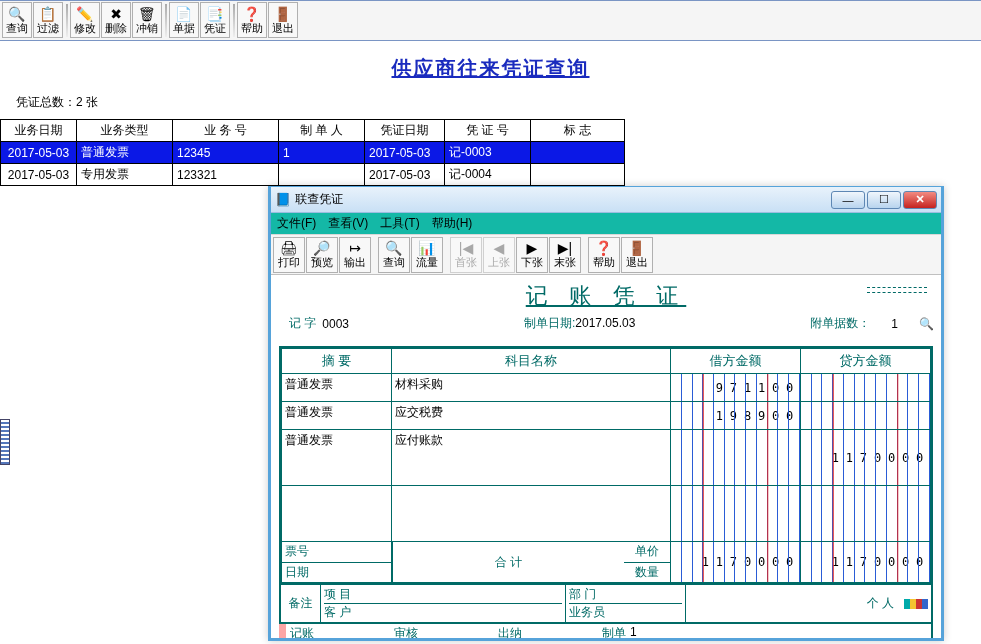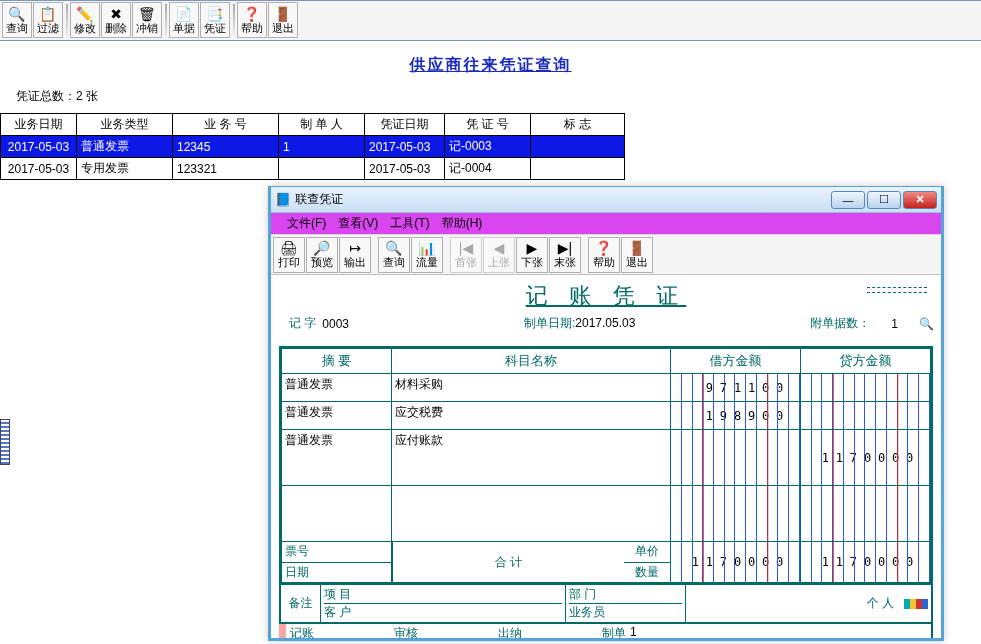--- a/index.html
+++ b/index.html
@@ -34,21 +34,21 @@
   .tb-btn .lbl { font-size: 11px; line-height: 1; margin-top: 2px; }
   .tb-sep { width: 2px; margin: 2px 2px; background: linear-gradient(#aaa, #eee); }
 
   
   .page-title {
     text-align: center;
     margin-top: 14px;
   }
   .page-title span {
     color: #1a2bbe;
-    font-size: 16px;
+    font-size: 20px;
     font-weight: bold;
     text-decoration: underline;
     letter-spacing: 2px;
   }
 
   .count-row {
     margin-top: 10px; padding: 2px 16px;
   }
 
   
@@ -99,24 +99,24 @@
     cursor: pointer;
   }
   .win-ctrl.close {
     background: linear-gradient(#f28b82, #c5221f);
     color: #fff;
     font-weight: bold;
   }
 
   .sw-menu {
     height: 22px;
-    background: #d946ef;
+    background: #14b8a6;
     border-bottom: 1px solid #d8d8d8;
     display: flex; align-items: center; gap: 12px;
-    padding: 0 16px;
+    padding: 0 6px;
   }
   .sw-menu span { cursor: pointer; }
 
   .sw-toolbar {
     height: 40px;
     background: #f5f5f5;
     border-bottom: 1px solid #c0c0c0;
     display: flex; align-items: center;
     padding: 1px 2px;
   }
@@ -185,21 +185,21 @@
   .vt td.tall { height: 56px; }
   .vt td .txt { padding: 2px 3px; color: #000; }
 
   
   .amt {
     position: relative;
     height: 100%;
     display: flex;
     align-items: center;
     justify-content: flex-end;
-    padding-right: 10px;
+    padding-right: 0;
     font-family: monospace;
     letter-spacing: 6.8px;
     font-size: 12px;
     color: #000;
     overflow: hidden;
   }
   .amt::before {
     content: "";
     position: absolute; inset: 0;
     background:

